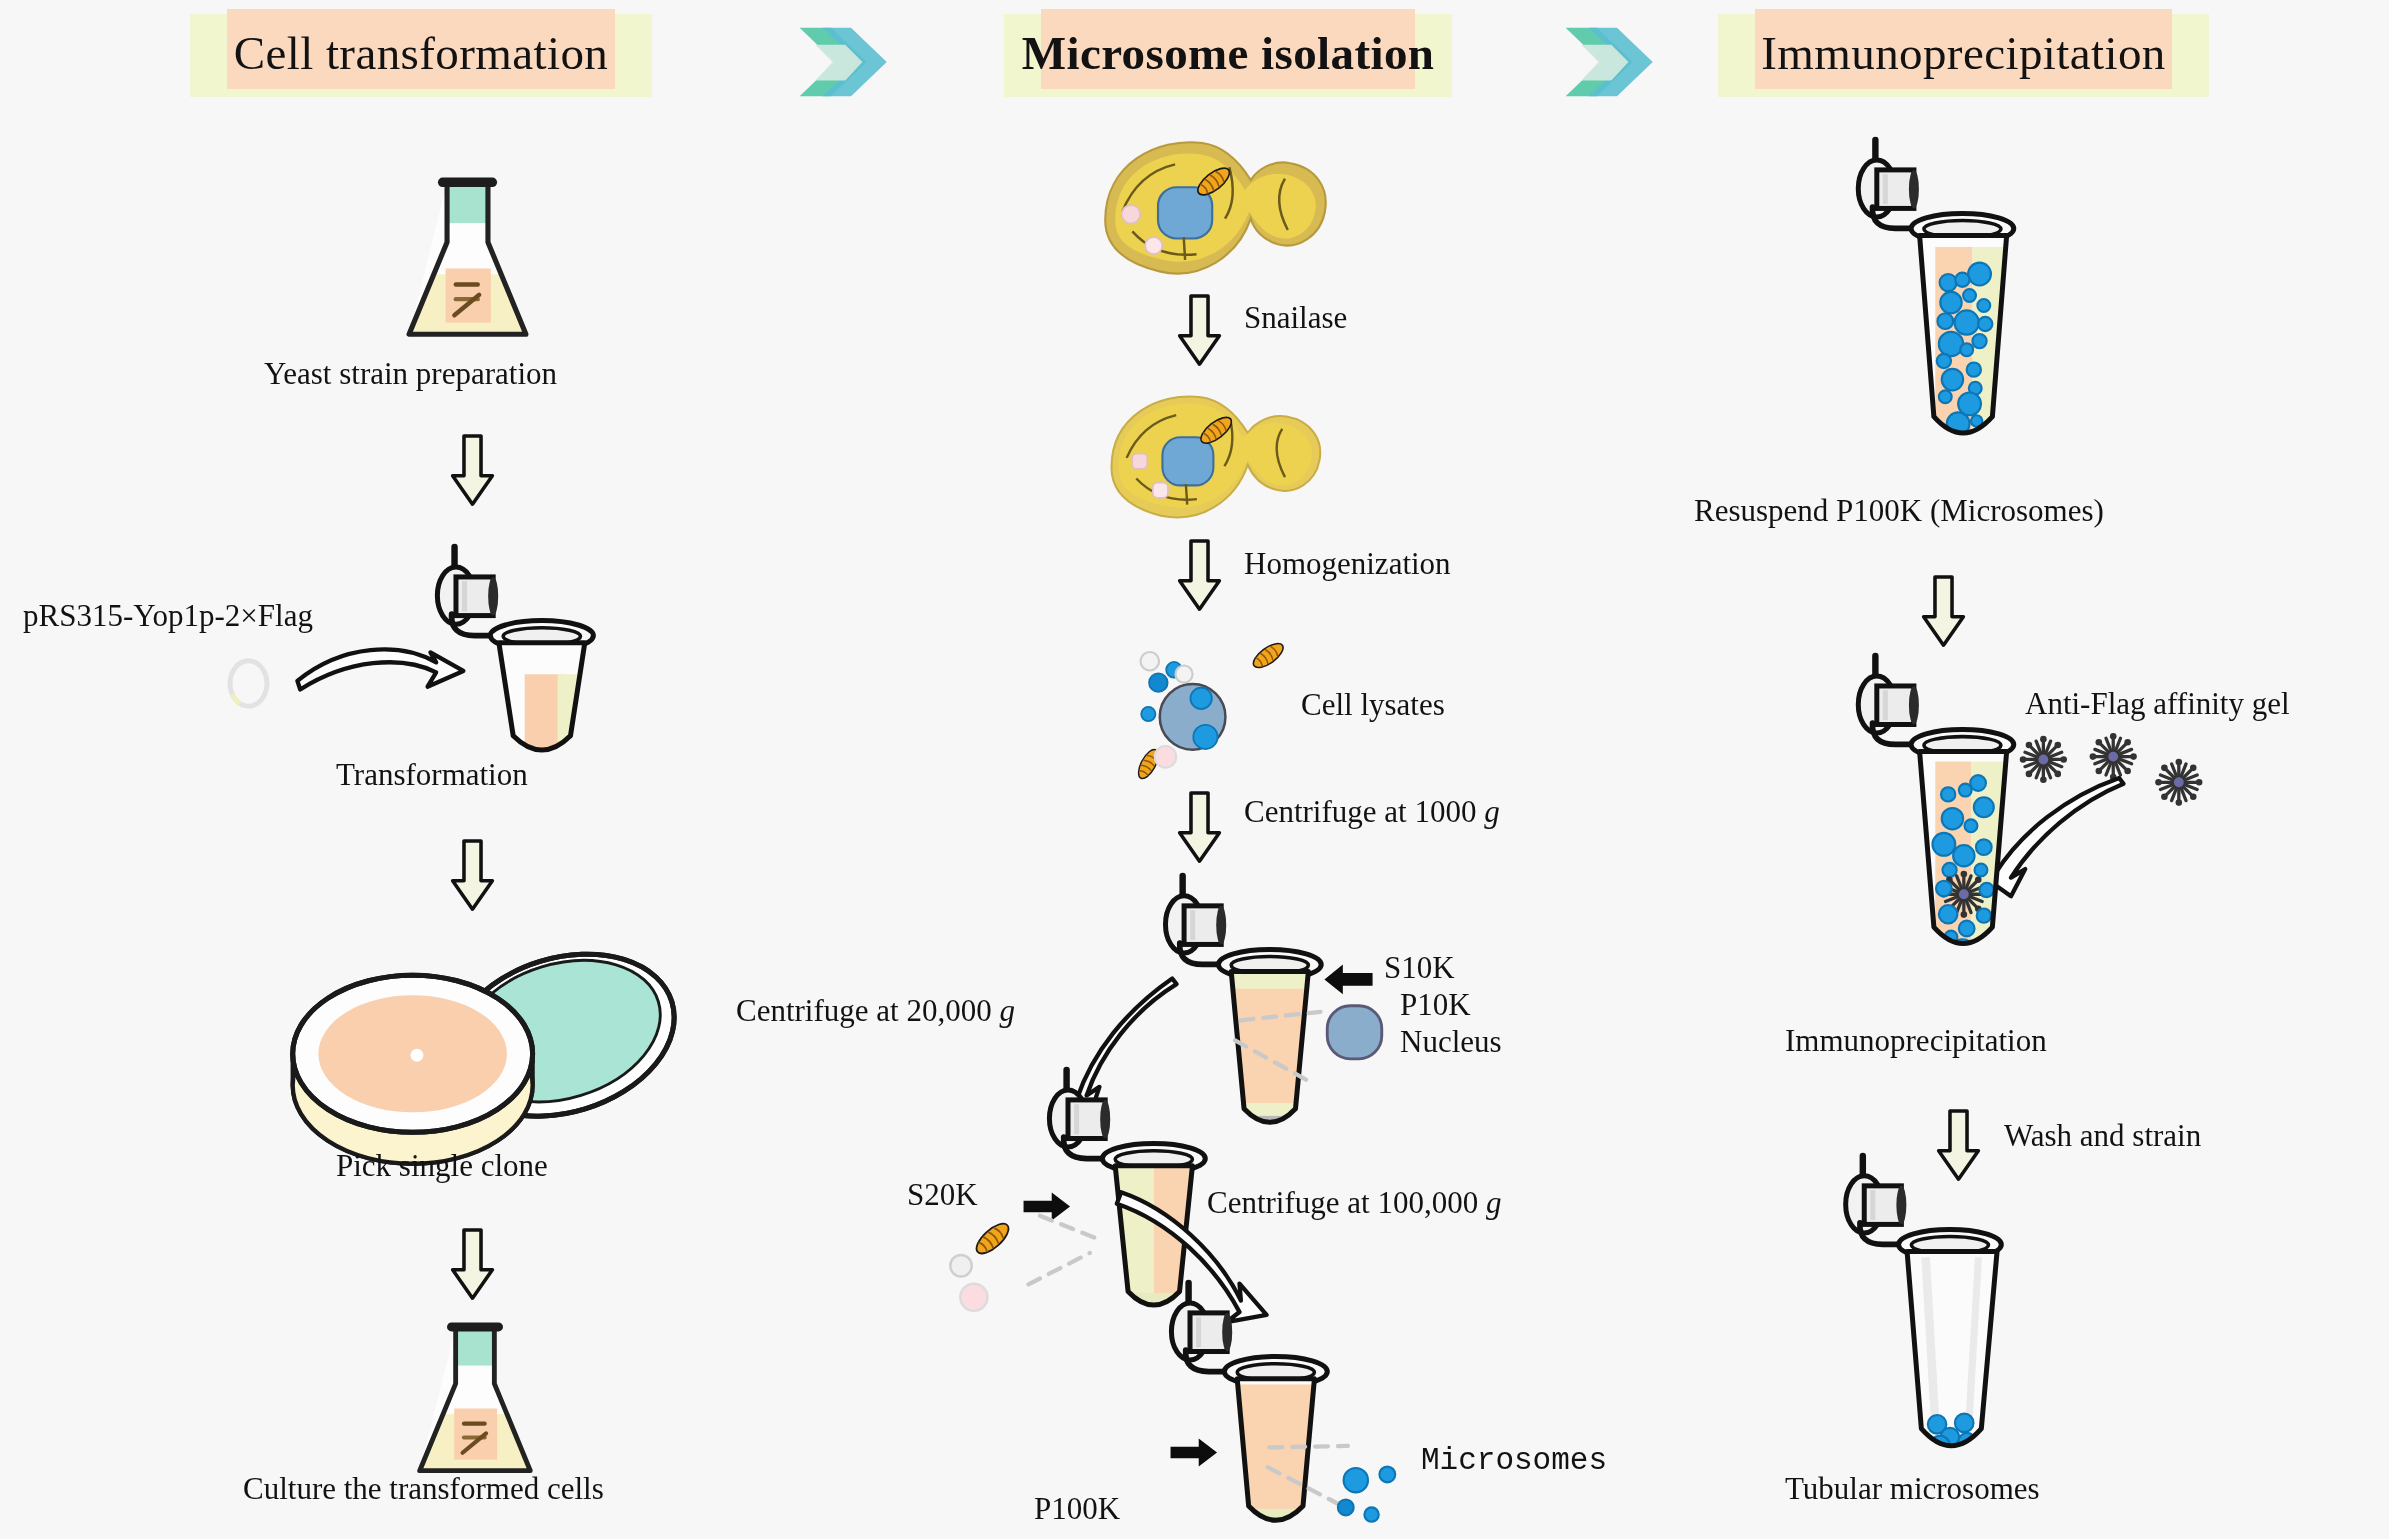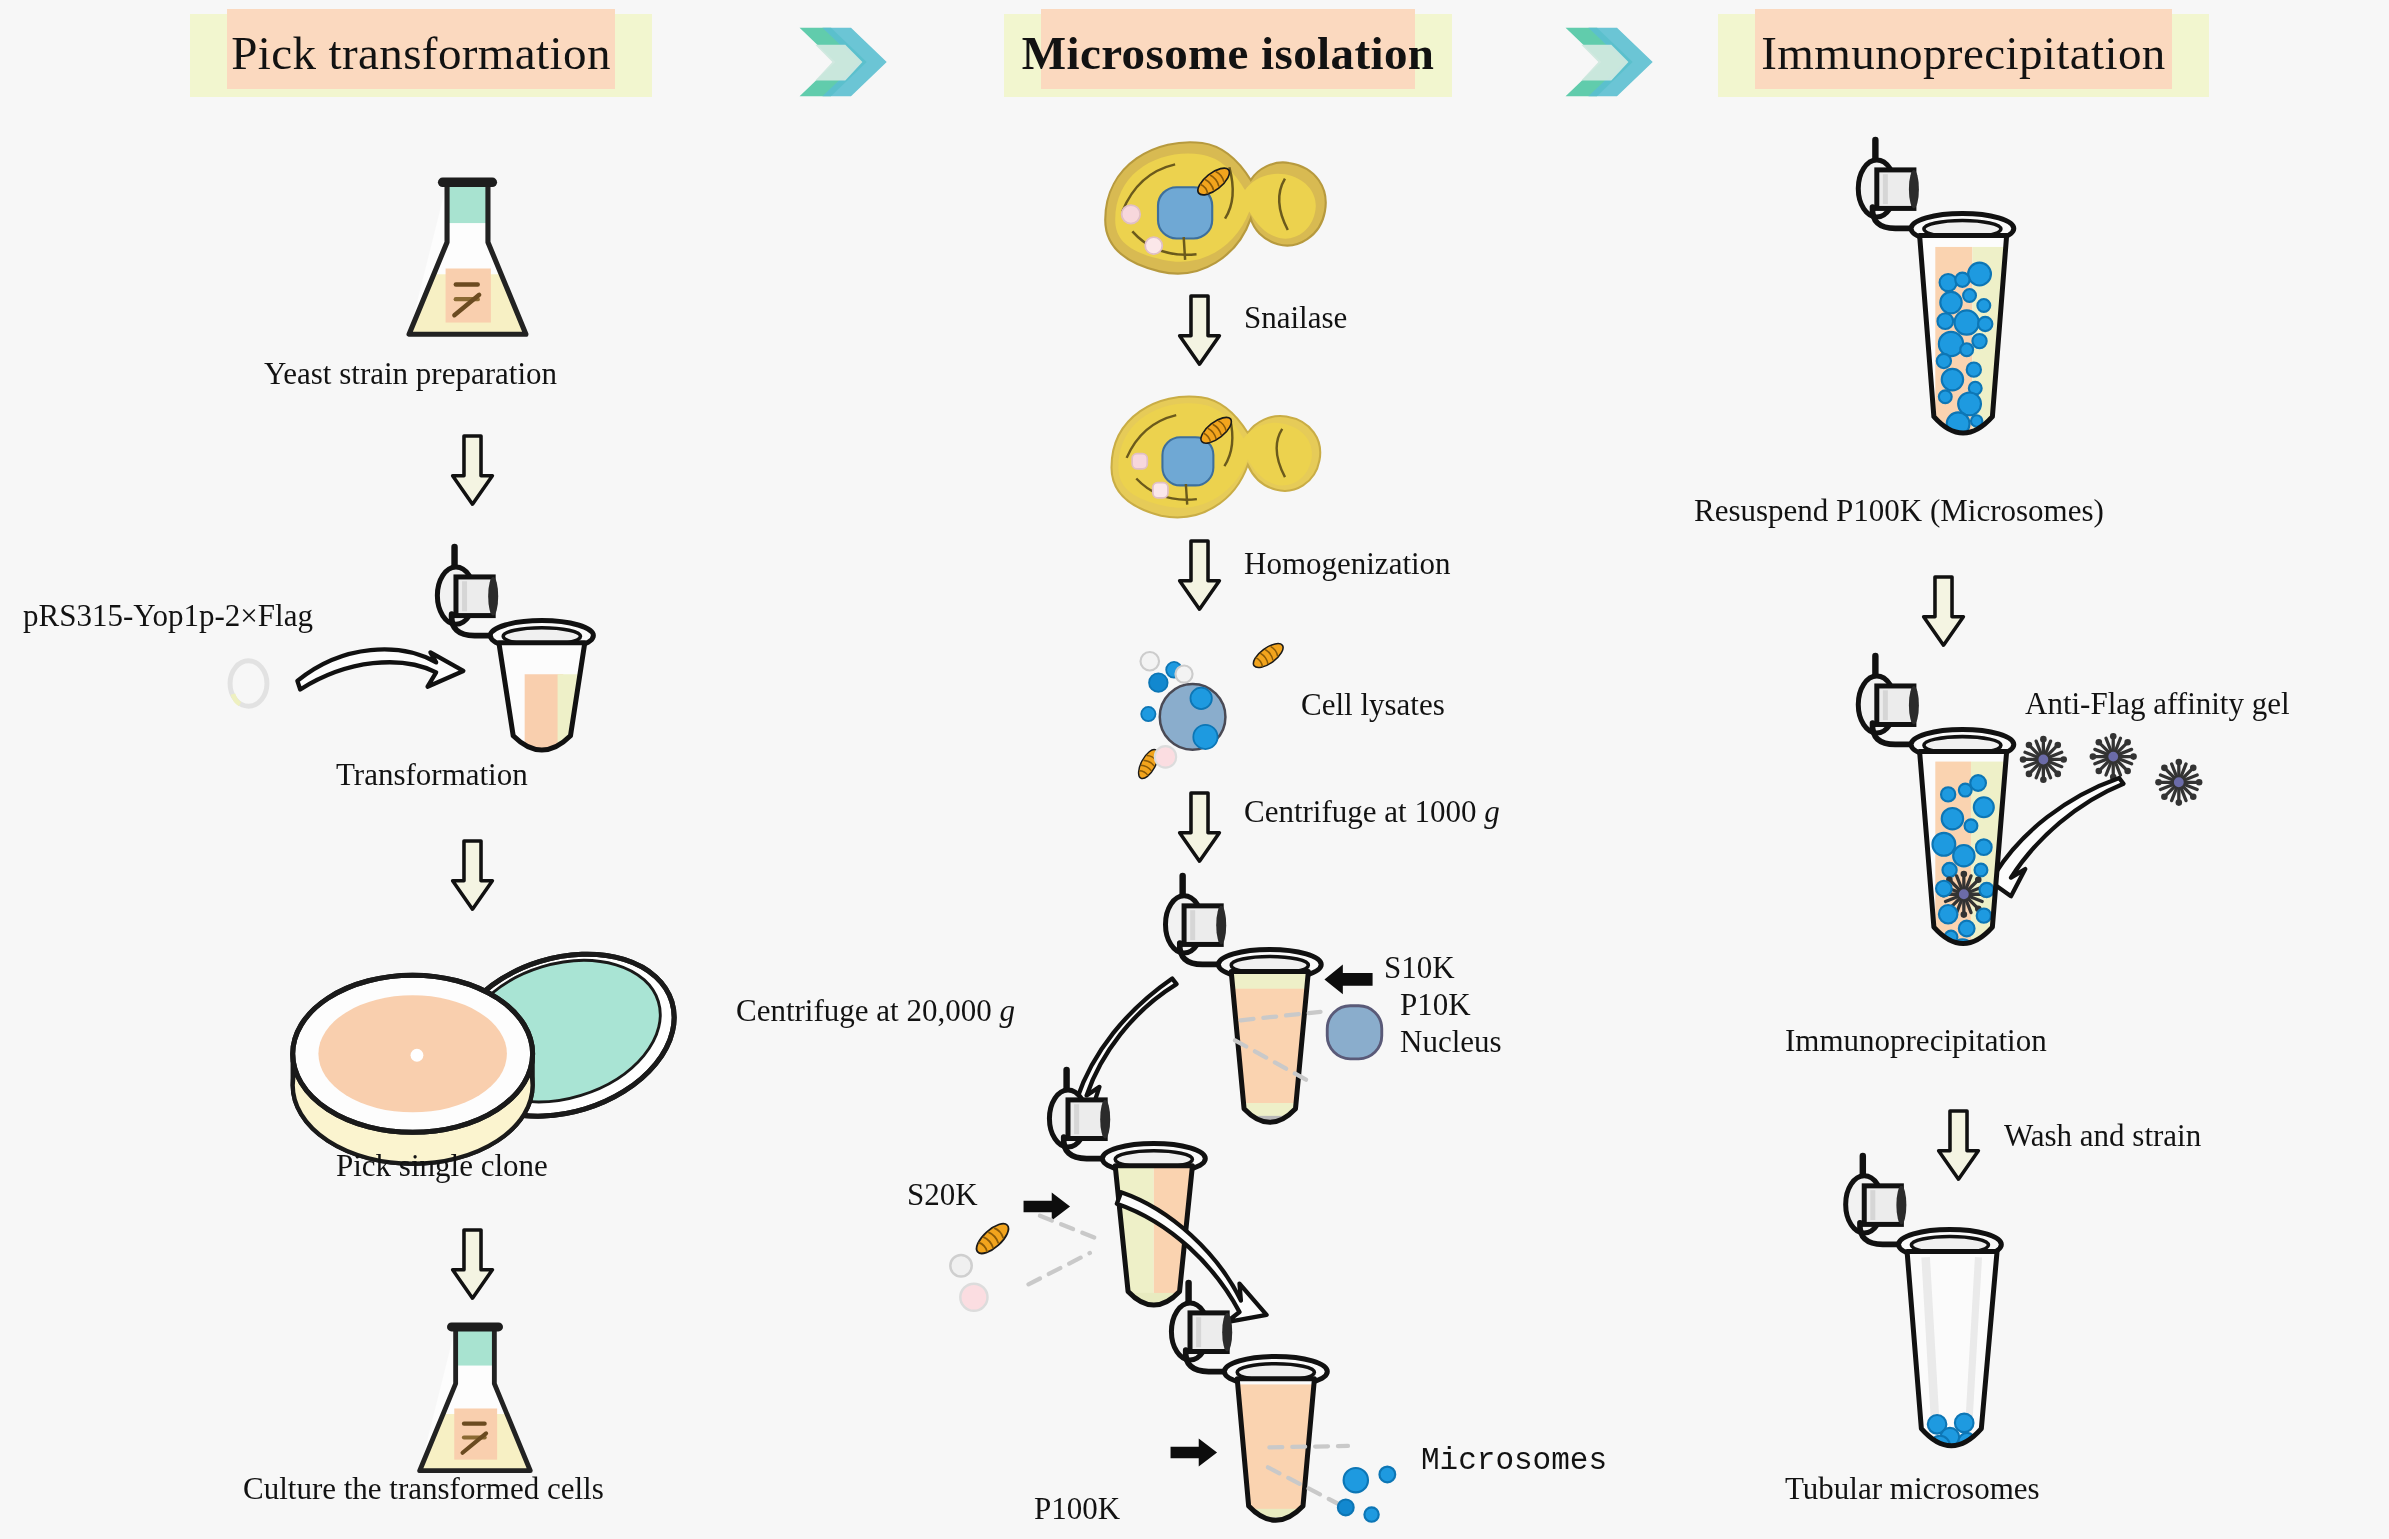--- a/index.html
+++ b/index.html
@@ -111,21 +111,21 @@
         <path d="M72 192 L106 164" stroke="#6b4b20" stroke-width="6" stroke-linecap="round"></path>
         <path d="M62 12 L62 92 L10 218 L170 218 L118 92 L118 12" fill="none" stroke="#222" stroke-width="7" stroke-linejoin="round"></path>
         <path d="M56 10 L124 10" stroke="#1d1d1d" stroke-width="13" stroke-linecap="round"></path>
       </g>
     </defs>
   </svg>
 
   <div class="col-header" style="left:214px;top:13px;width:414px;">
     <span class="hl-outer"></span>
     <span class="hl-inner"></span>
-    <span class="htxt">Pick transformation</span>
+    <span class="htxt">Cell transformation</span>
   </div>
 
   <div class="col-header" style="left:1028px;top:13px;width:400px;font-weight:bold;">
     <span class="hl-outer"></span>
     <span class="hl-inner"></span>
     <span class="htxt">Microsome isolation</span>
   </div>
 
   <div class="col-header" style="left:1742px;top:13px;width:443px;">
     <span class="hl-outer"></span>
@@ -361,20 +361,23 @@
     </g>
   </svg>
   <svg class="abs" style="left:941px;top:1207px;" width="93" height="129" viewBox="0 0 130 180">
     <g transform="translate(72,44) rotate(-42)">
         <use href="#sym-mito" transform="scale(.82)"></use>
       </g>
     <circle cx="28" cy="82" r="15" fill="#f0f0f0" stroke="#cfcfcf" stroke-width="3.5"></circle>
     <circle cx="46" cy="126" r="19" fill="#fbdde1" stroke="#dcdcdc" stroke-width="3.5"></circle>
   </svg>
 
+  <div class="lbl" style="left:1207px;top:1185px;">
+    <span>Centrifuge at 100,000 </span><i>g</i>
+  </div>
   <svg class="abs" style="left:1114px;top:1185px;" width="164" height="150" viewBox="0 0 230 210">
     <path d="M10 10 C80 34 146 96 178 162 L176 138 L214 182 L158 192 L176 178
              C142 114 80 52 4 26 Z" fill="#fdfdfd" stroke="#111" stroke-width="6" stroke-linejoin="round"></path>
   </svg>
 
   <svg class="abs" style="left:1157px;top:1270px;" width="179" height="286" viewBox="0 0 250 400">
     <use href="#sym-tube"></use>
     <path d="M112 152 L220 152 L204 330 Q166 370 128 330 Z" fill="#fcfcfc"></path>
     <clipPath id="clip-p100k">
         <path d="M112 152 L220 152 L204 330 Q166 370 128 330 Z"></path>

